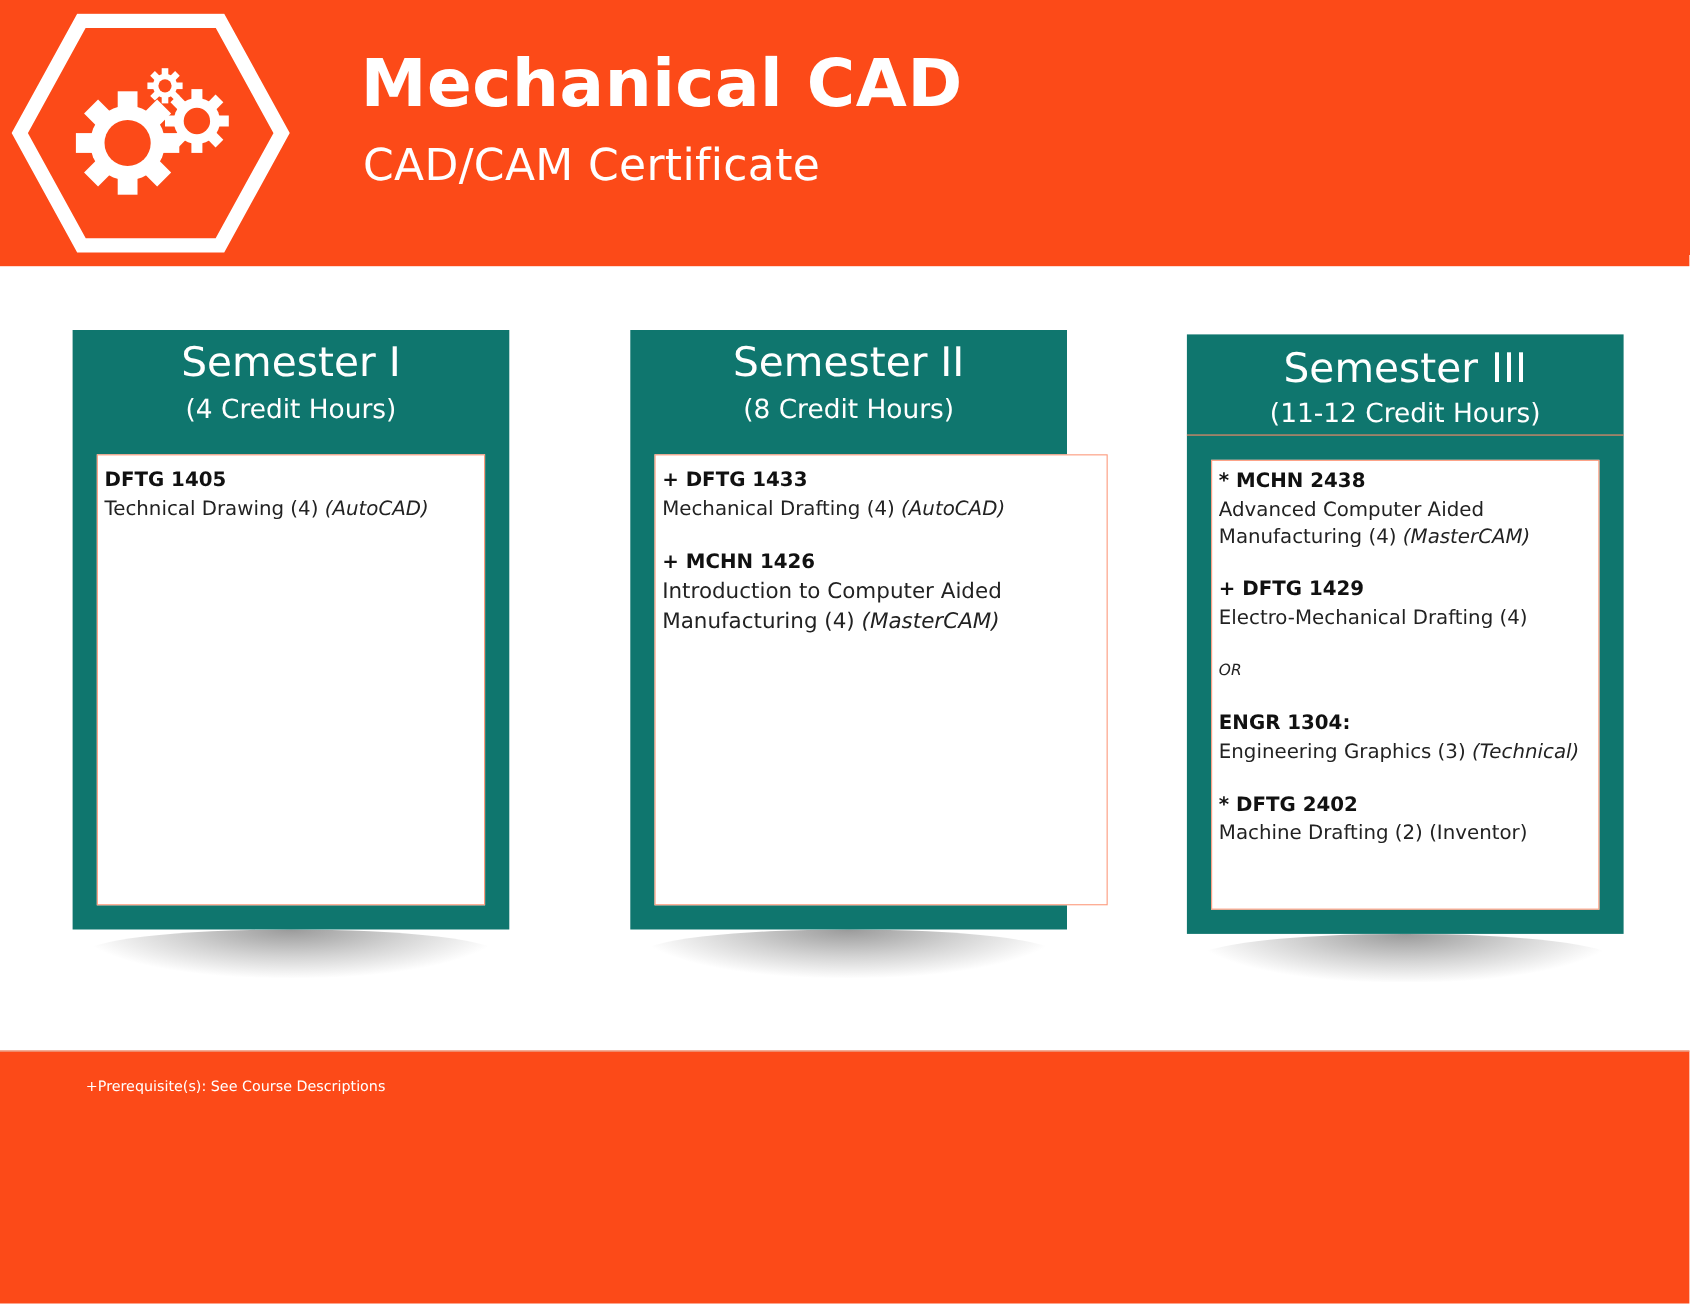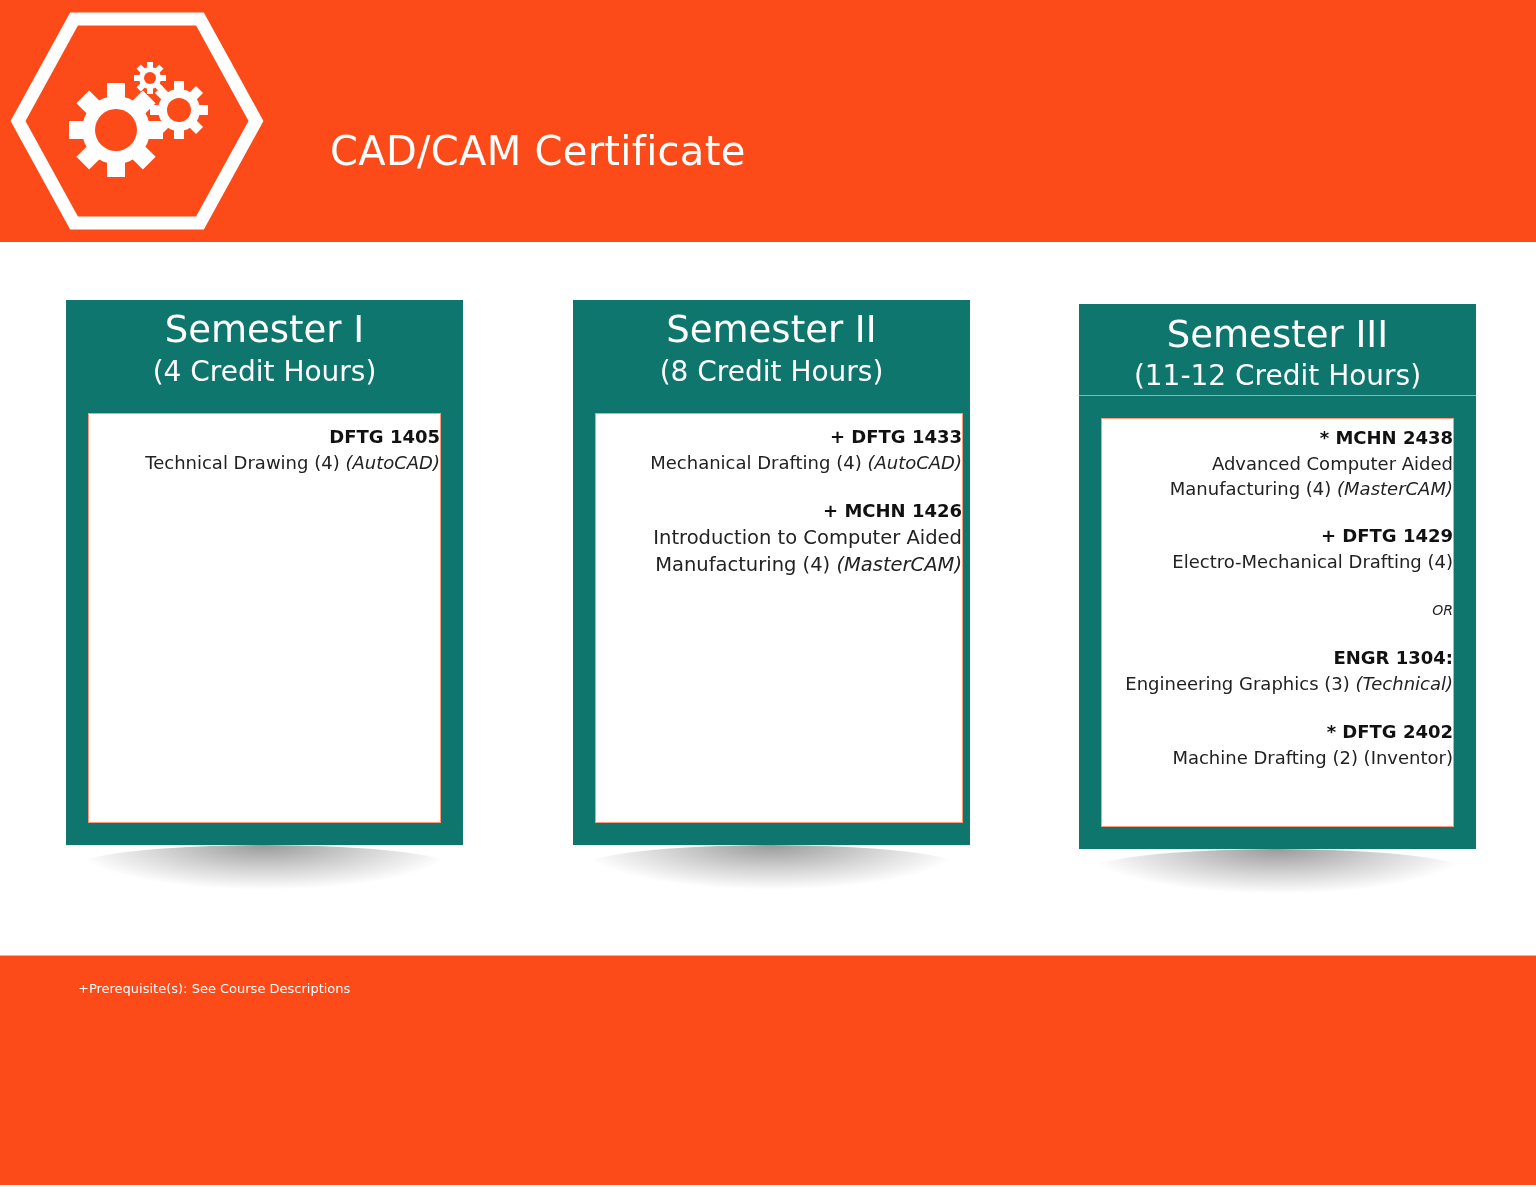--- a/index.html
+++ b/index.html
@@ -8,23 +8,23 @@
 
   .header { position: absolute; left: 0; top: 0; width: 1536px; height: 242px; background: #fc4a18; }
   .logo { position: absolute; left: 10px; top: 12px; width: 254px; height: 218px; }
   .title { position: absolute; left: 328px; top: 38px; color: #fff; font-size: 60px; font-weight: bold; letter-spacing: 0.5px; line-height: 76px; white-space: nowrap; }
   .subtitle { position: absolute; left: 330px; top: 125px; color: #fff; font-size: 40px; font-weight: normal; line-height: 52px; white-space: nowrap; letter-spacing: 0.3px; }
 
   .card { position: absolute; width: 397px; background: #0f766e; }
   .card-shadow { position: absolute; height: 44px; border-radius: 50%;
     background: radial-gradient(ellipse at 50% 0%, rgba(120,120,120,0.75) 0%, rgba(160,160,160,0.45) 40%, rgba(255,255,255,0) 72%); }
   .sem-title { position: absolute; left: 0; width: 100%; text-align: center; color: #fff; font-size: 37px; line-height: 44px; white-space: nowrap; }
-  .sem-hours { position: absolute; left: 0; width: 100%; text-align: center; color: #fff; font-size: 28px; line-height: 26px; white-space: nowrap; }
+  .sem-hours { position: absolute; left: 0; width: 100%; text-align: center; color: #fff; font-size: 24px; line-height: 26px; white-space: nowrap; }
   .divider { position: absolute; left: 0; width: 100%; height: 1px; background: #fd8a66; }
-  .course-box { position: absolute; background: #ffffff; border: 1px solid #fd9a7c; padding: 10px 0 0 6px; text-align: right; }
+  .course-box { position: absolute; background: #ffffff; border: 1px solid #fd9a7c; padding: 10px 0 0 6px; }
   .course { margin-bottom: 22px; }
   .code { display: block; font-weight: bold; font-size: 18px; line-height: 26px; color: #111; white-space: nowrap; }
   .desc { display: block; font-size: 18px; line-height: 26px; color: #222; white-space: nowrap; }
   .desc .tool { font-style: italic; }
   .or { display: block; font-style: italic; font-size: 14px; line-height: 26px; color: #222; margin-bottom: 22px; }
 
   .footer { position: absolute; left: 0; top: 955px; width: 1536px; height: 230px; background: #fc4a18; border-top: 1px solid #e8b3a0; }
   .footnote { position: absolute; left: 78px; top: 24px; color: #fff; font-size: 13px; line-height: 18px; white-space: nowrap; }
 </style>
 </head>
@@ -68,40 +68,41 @@
       <rect x="-3" y="-16" width="6" height="7" transform="rotate(45)"></rect>
       <rect x="-3" y="-16" width="6" height="7" transform="rotate(90)"></rect>
       <rect x="-3" y="-16" width="6" height="7" transform="rotate(135)"></rect>
       <rect x="-3" y="-16" width="6" height="7" transform="rotate(180)"></rect>
       <rect x="-3" y="-16" width="6" height="7" transform="rotate(225)"></rect>
       <rect x="-3" y="-16" width="6" height="7" transform="rotate(270)"></rect>
       <rect x="-3" y="-16" width="6" height="7" transform="rotate(315)"></rect>
       <circle r="6" fill="#fc4a18"></circle>
     </g>
   </svg>
+  <div class="title">Mechanical CAD</div>
   <div class="subtitle">CAD/CAM Certificate</div>
 </div>
 
 <div class="card-shadow" style="left:76px; top:845px; width:377px;"></div>
 <div class="card" style="left:66px; top:300px; height:545px;">
   <div class="sem-title" style="top:8px;">Semester I</div>
   <div class="sem-hours" style="top:59px;">(4 Credit Hours)</div>
   <div class="course-box" style="left:22px; top:113px; width:353px; height:410px;">
     <div class="course">
       <span class="code">DFTG 1405</span>
       <span class="desc"><span>Technical Drawing (4) </span><span class="tool">(AutoCAD)</span></span>
     </div>
   </div>
 </div>
 
 <div class="card-shadow" style="left:583px; top:845px; width:377px;"></div>
 <div class="card" style="left:573px; top:300px; height:545px;">
   <div class="sem-title" style="top:8px;">Semester II</div>
   <div class="sem-hours" style="top:59px;">(8 Credit Hours)</div>
-  <div class="course-box" style="left:22px; top:113px; width:368px; height:410px;">
+  <div class="course-box" style="left:22px; top:113px; width:412px; height:410px;">
     <div class="course">
       <span class="code">+ DFTG 1433</span>
       <span class="desc"><span>Mechanical Drafting (4) </span><span class="tool">(AutoCAD)</span></span>
     </div>
     <div class="course">
       <span class="code">+ MCHN 1426</span>
       <span class="desc" style="font-size:19.5px; line-height:27px;">Introduction to Computer Aided</span>
       <span class="desc" style="font-size:19.5px; line-height:27px;"><span>Manufacturing (4) </span><span class="tool">(MasterCAM)</span></span>
     </div>
   </div>

